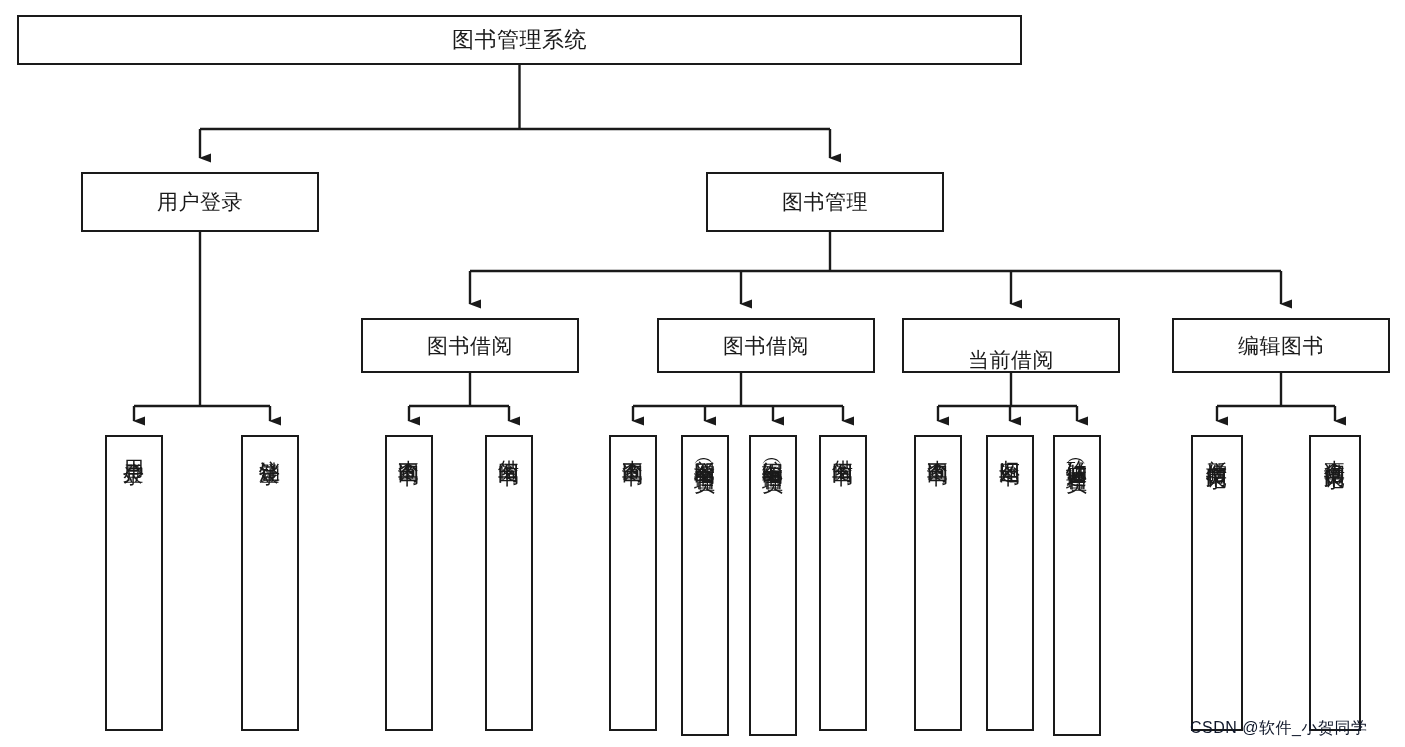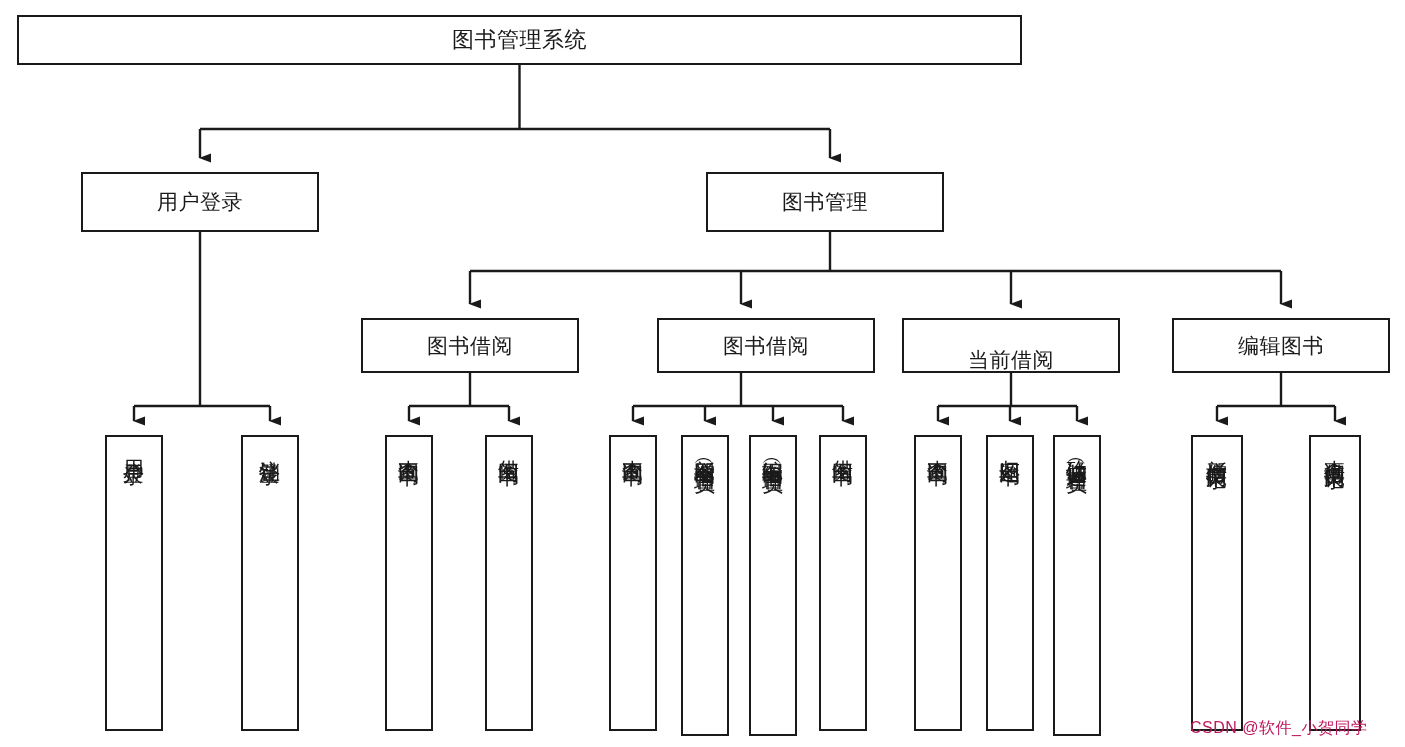--- a/index.html
+++ b/index.html
@@ -49,21 +49,21 @@
     writing-mode: vertical-rl;
     text-orientation: upright;
     font-size: 21px;
     letter-spacing: 2px;
     line-height: 1.0;
   }
   .node.root .node-label { font-size: 22px; }
   .watermark {
     position: absolute;
     font-size: 16px;
-    color: #be185d;
+    color: #0f172a;
     white-space: nowrap;
     letter-spacing: 0.5px;
   }
 </style>
 </head>
 <body>
 
 <div id="canvas">
 
   <svg id="wires" viewBox="0 0 1405 747">

